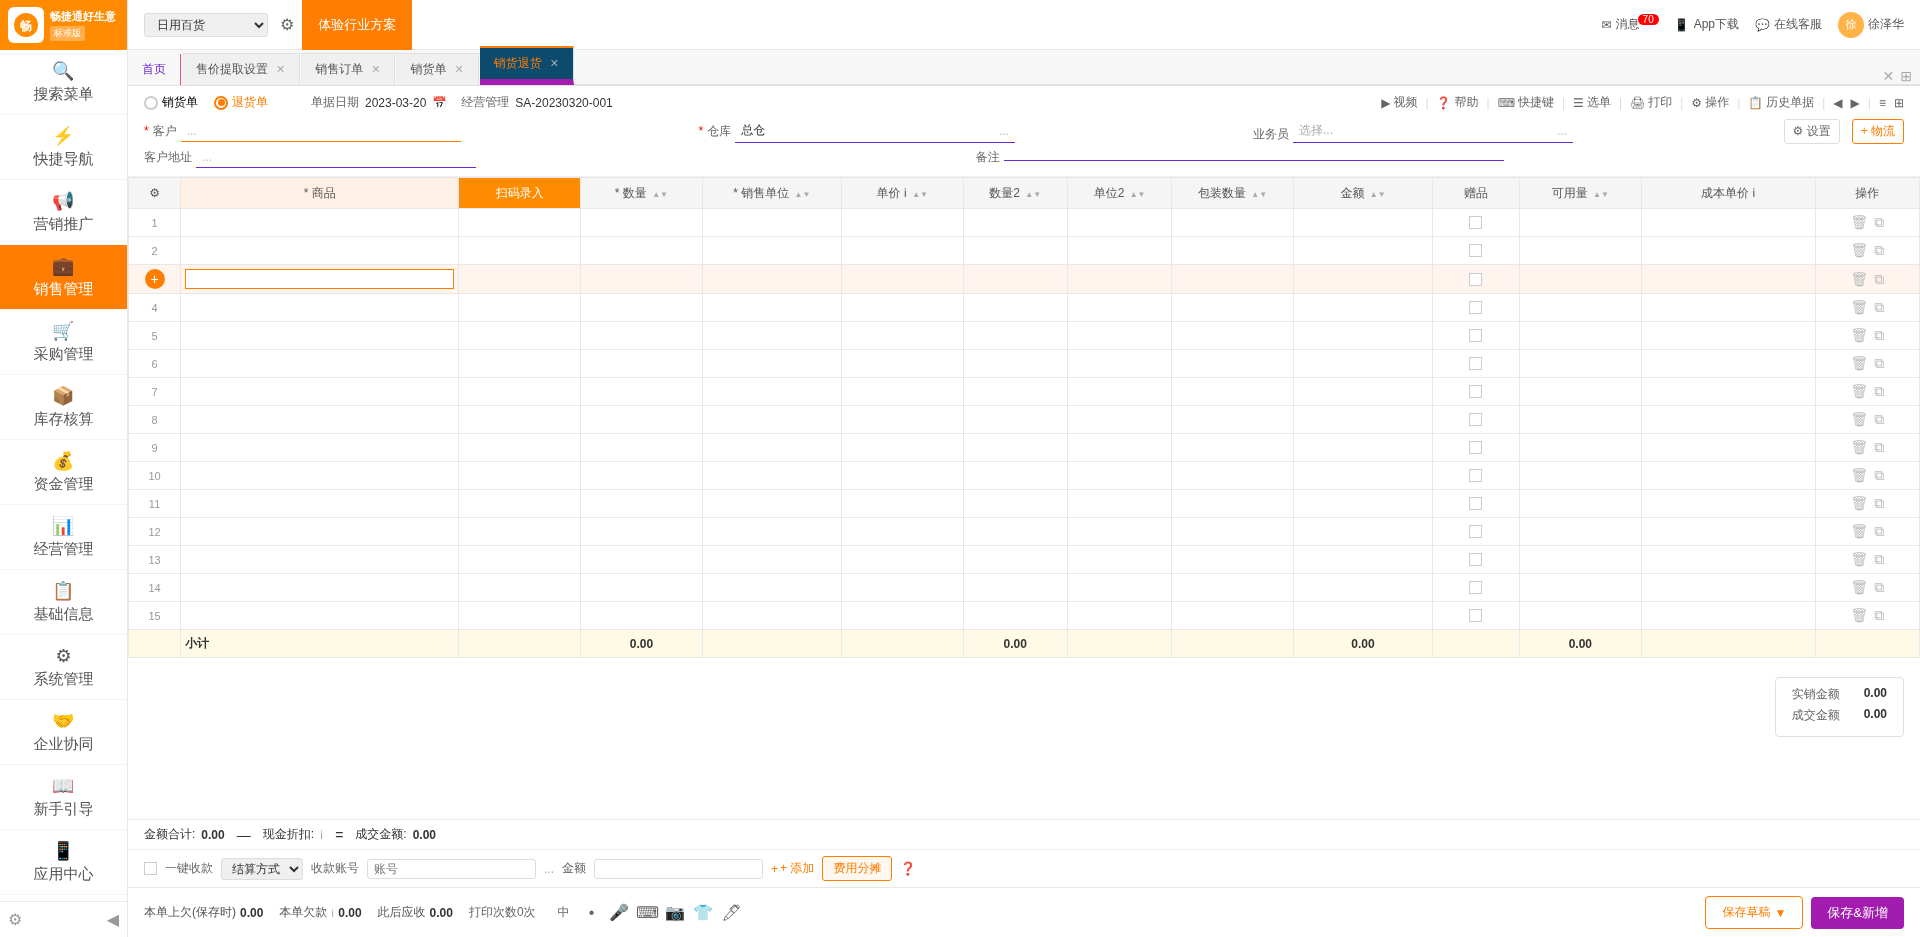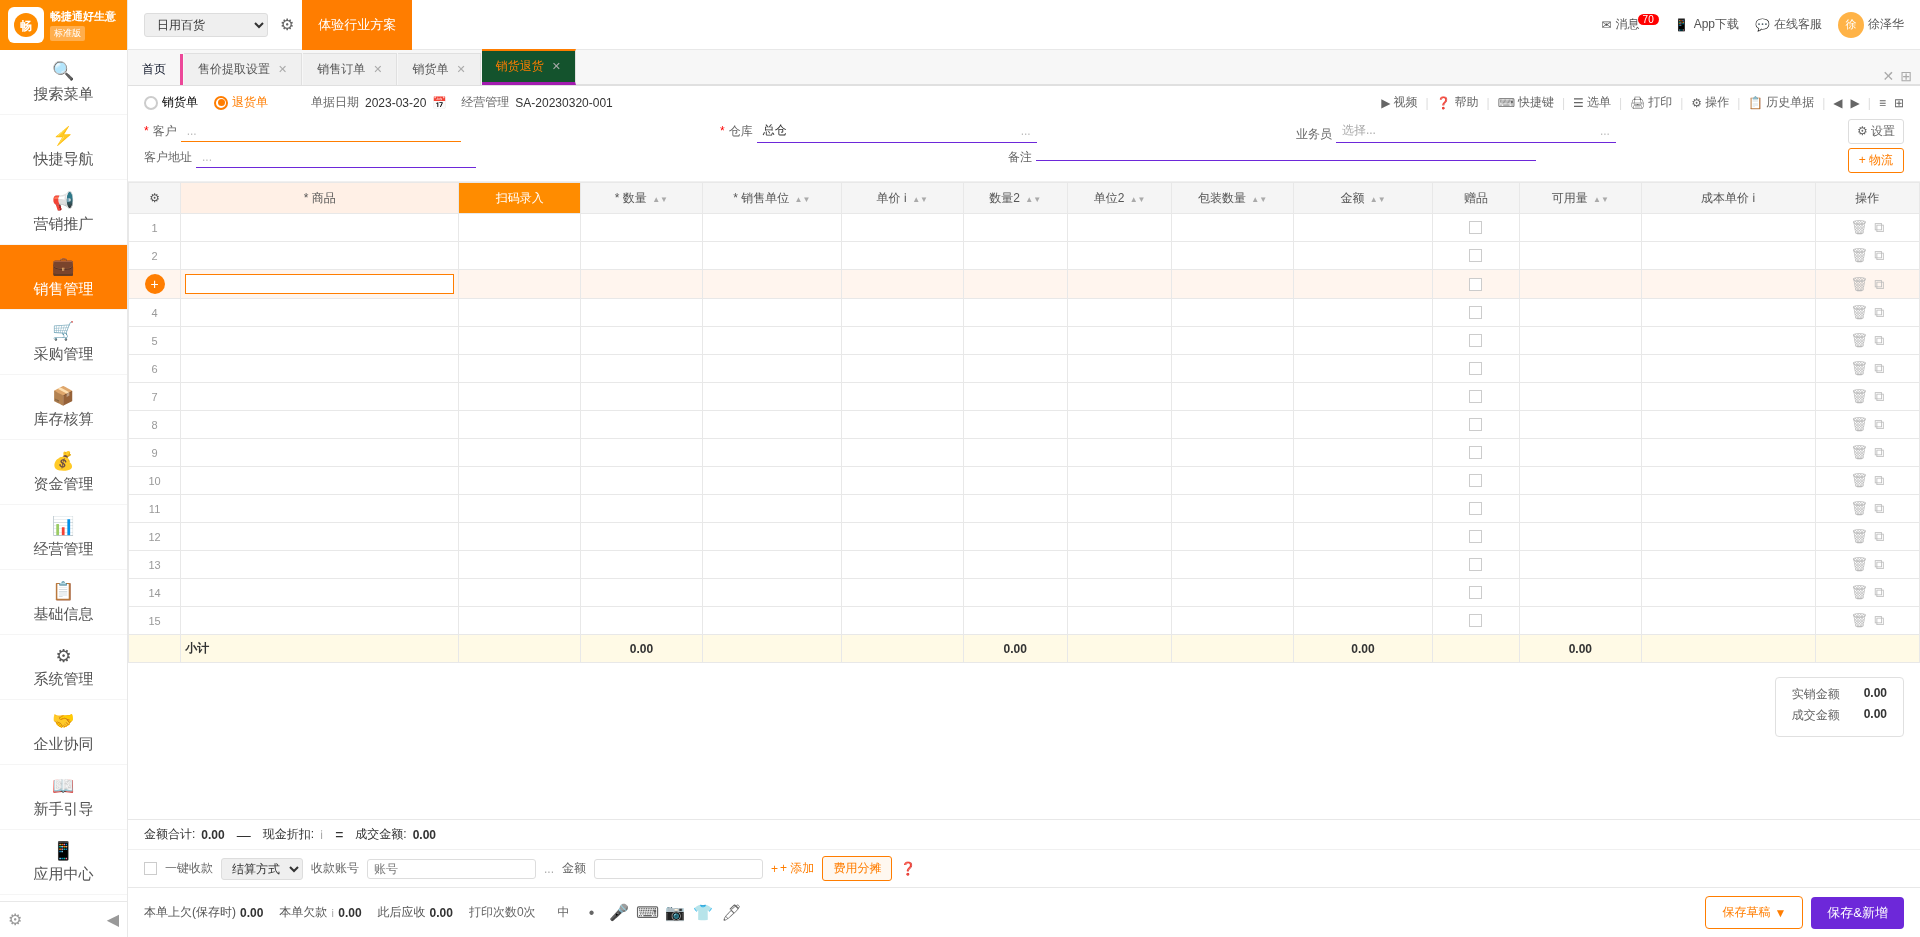--- a/index.html
+++ b/index.html
@@ -29,22 +29,22 @@
     .header-gear { color: #666; font-size: 16px; cursor: pointer; margin-left: 4px; }
     .header-experience-btn { background: #ff7d00; color: #fff; border: none; padding: 22px 16px; border-radius: 4px; cursor: pointer; font-size: 13px; }
     .header-right { display: flex; align-items: center; gap: 16px; color: #555; font-size: 12px; }
     .header-right-item { display: flex; align-items: center; gap: 4px; cursor: pointer; }
     .header-badge { background: #f00; color: #fff; border-radius: 10px; padding: 0 5px; font-size: 10px; margin-left: -6px; margin-top: -10px; }
     .user-avatar { width: 26px; height: 26px; background: #ffb347; border-radius: 50%; display: flex; align-items: center; justify-content: center; color: #fff; font-size: 11px; }
 
     
     .tabs-bar { height: 36px; background: #f7f7f7; border-bottom: 1px solid #e0e0e0; display: flex; align-items: flex-end; flex-shrink: 0; }
     .tab { padding: 7px 14px; cursor: pointer; color: #555; font-size: 13px; border-right: 1px solid #e0e0e0; display: flex; align-items: center; gap: 4px; background: #f0f0f0; border-top: 1px solid #e0e0e0; margin-left: 1px; }
-    .tab:first-child { margin-left: 0; background: none; border-top: none; border-right: 3px solid #ec4899; border-left: none; color: #0f172a; }
-    .tab.active { background: #14532d; color: #ff7d00; border-bottom: 3px solid #a21caf; border-top: 2px solid #ff7d00; }
+    .tab:first-child { margin-left: 0; background: none; border-top: none; border-right: 1px solid #ec4899; border-left: none; color: #6d28d9; }
+    .tab.active { background: #0c4a6e; color: #ff7d00; border-bottom: 6px solid #a21caf; border-top: 2px solid #ff7d00; }
     .tab .close { color: #aaa; font-size: 11px; margin-left: 4px; }
 
     
     .content { flex: 1; display: flex; flex-direction: column; overflow: hidden; background: #fff; }
 
     
     .form-header { padding: 8px 16px; border-bottom: 1px solid #f0f0f0; flex-shrink: 0; }
     .form-header-top { display: flex; align-items: center; justify-content: space-between; margin-bottom: 8px; }
     .form-type { display: flex; align-items: center; gap: 16px; }
     .radio-item { display: flex; align-items: center; gap: 4px; cursor: pointer; }
@@ -95,21 +95,21 @@
     .fee-split-btn { border: 1px solid #ff7d00; background: #fff8f0; color: #ff7d00; padding: 3px 10px; border-radius: 3px; cursor: pointer; font-size: 12px; }
     .question-icon { color: #aaa; cursor: pointer; font-size: 13px; }
 
     
     .bottom-bar { padding: 8px 16px; background: #fff; border-top: 1px solid #e8e8e8; display: flex; align-items: center; justify-content: space-between; flex-shrink: 0; }
     .bottom-info { display: flex; align-items: center; gap: 16px; font-size: 12px; color: #555; }
     .bottom-info-item { display: flex; align-items: center; gap: 4px; }
     .print-info { color: #666; }
     .toolbar-icon { width: 24px; height: 24px; display: flex; align-items: center; justify-content: center; cursor: pointer; color: #666; font-size: 16px; }
     .save-draft-btn { background: #fff; border: 1px solid #ff7d00; color: #ff7d00; padding: 7px 16px; border-radius: 4px; cursor: pointer; font-size: 13px; display: flex; align-items: center; gap: 4px; }
-    .save-new-btn { background: #6d28d9; border: none; color: #fff; padding: 7px 16px; border-radius: 4px; cursor: pointer; font-size: 13px; }
+    .save-new-btn { background: #a21caf; border: none; color: #fff; padding: 7px 16px; border-radius: 4px; cursor: pointer; font-size: 13px; }
     .summary-item { display: flex; justify-content: space-between; gap: 24px; margin-bottom: 4px; }
     .summary-label { color: #666; }
     .summary-value { color: #333; font-weight: bold; }
 
     
     ::-webkit-scrollbar { width: 6px; height: 6px; }
     ::-webkit-scrollbar-thumb { background: #ddd; border-radius: 3px; }
 
     
     .summary-box { position: absolute; right: 16px; bottom: 200px; background: #fff; border: 1px solid #e0e0e0; border-radius: 4px; padding: 8px 16px; z-index: 10; }
@@ -362,21 +362,21 @@
               <div class="field-input" style="flex:1;max-width:280px;">
                 <span class="dots">...</span>
               </div>
             </div>
             <div style="display:flex;align-items:center;gap:4px;flex:1;margin-left:32px;">
               <span style="color:#666;white-space:nowrap;">备注</span>
               <div class="field-input" style="flex:1;max-width:500px;"></div>
             </div>
           </div>
         </div>
-        <div class="right-btns" style="flex-shrink:0;margin-left:8px;display:flex;flex-direction:column;gap:4px;">
+        <div class="right-btns" style="flex-shrink:0;margin-left:8px;display:flex;flex-direction:row;gap:12px;">
           <button class="settings-btn">⚙ 设置</button>
           <button class="add-logistics-btn">+ 物流</button>
         </div>
       </div>
     </div>
 
     <div class="table-area">
       <table class="data-table">
         <thead>
           <tr>

